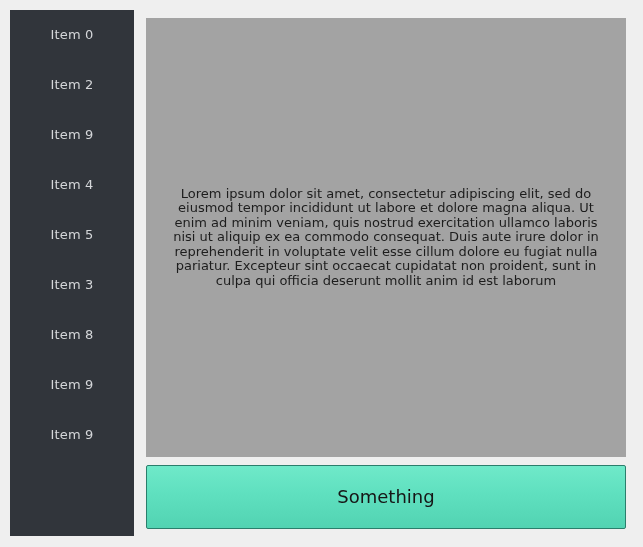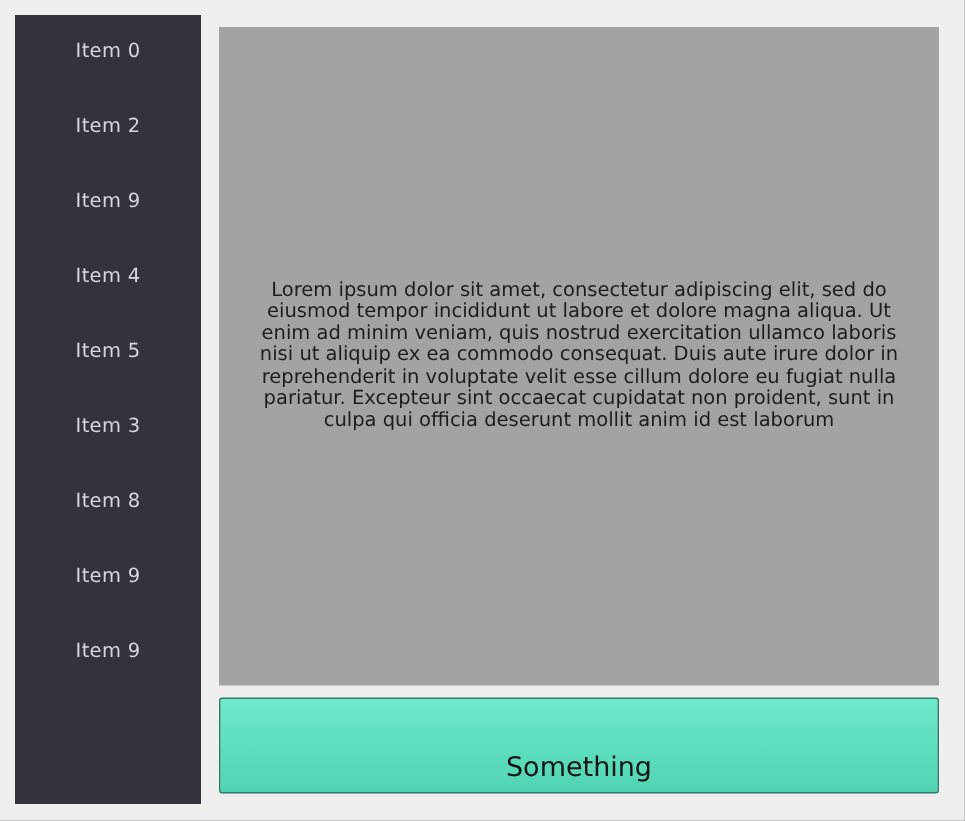--- a/index.html
+++ b/index.html
@@ -87,21 +87,21 @@
     height: 64px;
     box-sizing: border-box;
     border: 1px solid #2b7e6c;
     border-radius: 2px;
     background: linear-gradient(to bottom, #6fe9c9 0%, #5fe0bf 45%, #52d3b2 100%);
     color: #161616;
     font-family: "DejaVu Sans", "Liberation Sans", sans-serif;
     font-size: 18px;
     text-align: center;
     line-height: 62px;
-    padding: 15px;
+    padding: 0;
     cursor: pointer;
     user-select: none;
   }
 </style>
 </head>
 <body>
 
 <div id="app">
 
   <nav id="sidebar">

